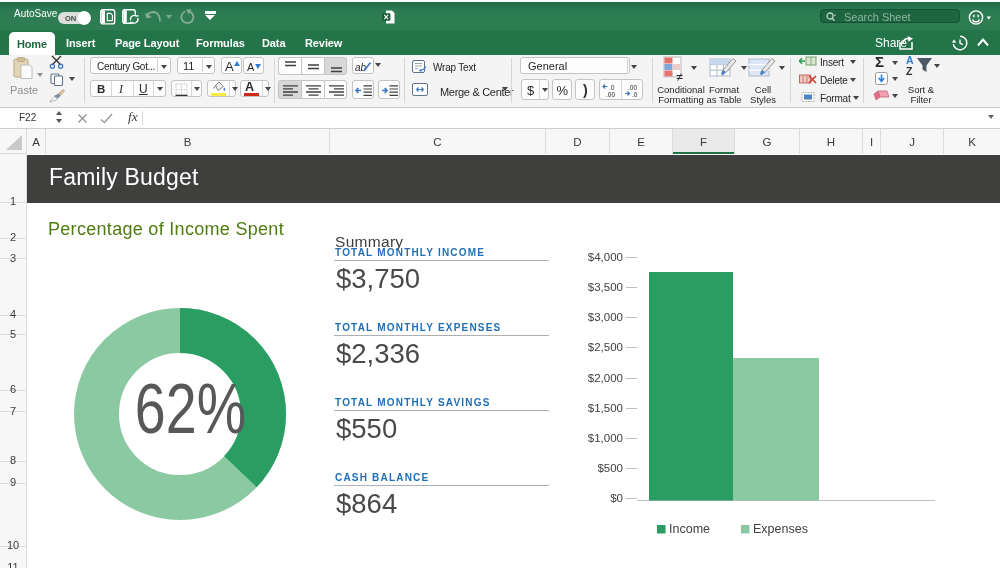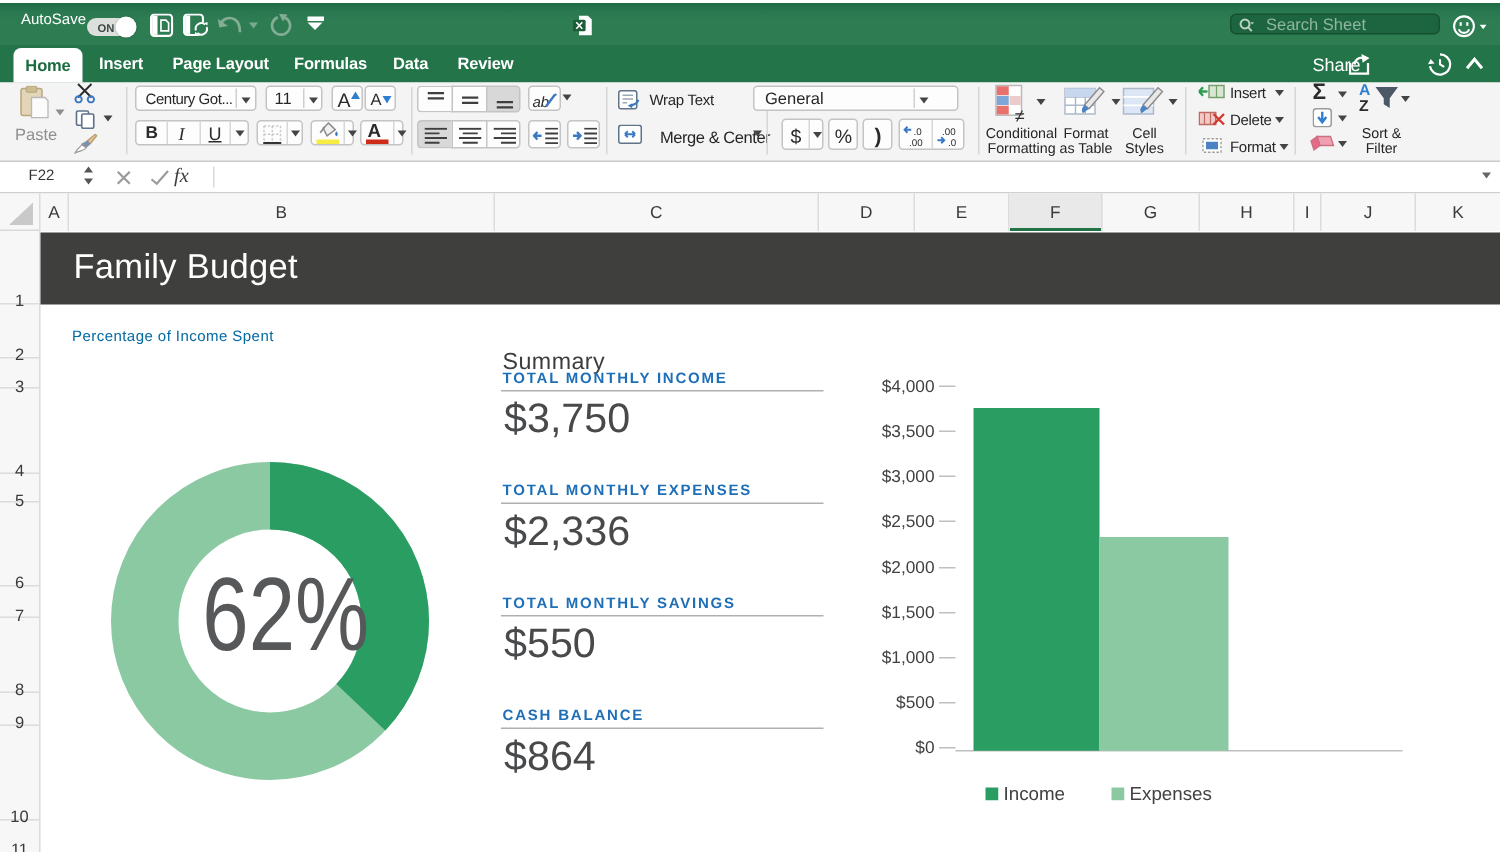--- a/index.html
+++ b/index.html
@@ -268,21 +268,21 @@
   </svg>
   <div class="rlabel" style="left:433px; top:7px; font-size:10px; letter-spacing:-0.2px;">Wrap Text</div>
   <svg class="abs" style="left:412px; top:28px;" width="17" height="15" viewBox="0 0 17 15">
     <rect x="0.5" y="0.5" width="15" height="12" rx="1.5" fill="#fff" stroke="#5f738a" stroke-width="1"></rect>
     <path d="M4.5 6.5 L11.5 6.5 M4.5 6.5 L6.5 4.5 M4.5 6.5 L6.5 8.5 M11.5 6.5 L9.5 4.5 M11.5 6.5 L9.5 8.5" stroke="#3a78c3" stroke-width="1.2" fill="none"></path>
   </svg>
   <div class="rlabel" style="left:440px; top:30.5px; font-size:11px; letter-spacing:-0.3px;">Merge &amp; Center</div>
   <div class="dd" style="left:502px; top:32px;"></div>
   <div class="rsep" style="left:511px;"></div>
 
-  <div class="rbtn" style="left:502px; top:2px; width:137px; height:17px;">
+  <div class="rbtn" style="left:520px; top:2px; width:110px; height:17px;">
     <div class="rlabel" style="left:7px; top:2px;">General</div>
     <div class="abs" style="left:106px; top:1px; width:1px; height:13px; background:#d0d0d0;"></div>
     <div class="dd" style="left:110px; top:7px;"></div>
   </div>
   <div class="rbtn" style="left:521px; top:24px; width:28px; height:21px;">
     <div class="abs" style="left:5px; top:3px; font-size:13px; color:#2b2b2b;">$</div>
     <div class="abs" style="left:17px; top:0; width:1px; height:19px; background:#d8d8d8;"></div>
     <div class="dd" style="left:20px; top:8px; border-left-width:3px; border-right-width:3px;"></div>
   </div>
   <div class="rbtn" style="left:552px; top:24px; width:20px; height:21px;">
@@ -381,21 +381,21 @@
 <div class="abs" id="fbar">
   <div class="abs" style="left:19px; top:4px; font-size:10px; color:#333;">F22</div>
   <div class="abs" style="left:56px; top:3px; width:0; height:0; border-left:3.5px solid transparent; border-right:3.5px solid transparent; border-bottom:4.5px solid #555;"></div>
   <div class="abs" style="left:56px; top:11px; width:0; height:0; border-left:3.5px solid transparent; border-right:3.5px solid transparent; border-top:4.5px solid #555;"></div>
   <svg class="abs" style="left:77px; top:5px;" width="11" height="11" viewBox="0 0 11 11">
     <path d="M1.5 1.5 L9.5 9.5 M9.5 1.5 L1.5 9.5" stroke="#9b9b9b" stroke-width="1.5"></path>
   </svg>
   <svg class="abs" style="left:100px; top:5px;" width="13" height="11" viewBox="0 0 13 11">
     <path d="M1 6.5 L4.5 9.5 L12 1" fill="none" stroke="#9b9b9b" stroke-width="1.5"></path>
   </svg>
-  <div class="abs" style="left:116px; top:1px; font-size:13.5px; font-style:italic; font-family:'Liberation Serif',serif; color:#3c3c3c;"><i>fx</i></div>
+  <div class="abs" style="left:128px; top:1px; font-size:13.5px; font-style:italic; font-family:'Liberation Serif',serif; color:#3c3c3c;"><i>fx</i></div>
   <div class="abs" style="left:142px; top:3px; width:1px; height:14px; background:#d8d8d8;"></div>
   <div class="abs" style="left:988px; top:7px; width:0; height:0; border-left:3.5px solid transparent; border-right:3.5px solid transparent; border-top:4.5px solid #666;"></div>
 </div>
 
 <div class="abs" id="colhdr">
 
   <div class="abs" style="left:0; top:0; width:27px; height:25.5px; border-right:1px solid #dcdcdc; border-bottom:1px solid #d9d9d9;">
     <svg class="abs" style="left:5px; top:6px;" width="18" height="16" viewBox="0 0 18 16">
         <path d="M17 0 L17 15 L1 15 Z" fill="#c9c9c9"></path>
       </svg>
@@ -422,21 +422,21 @@
   <div class="rowcell" style="top:236.5px;height:21.5px; line-height:40px;">7</div>
   <div class="rowcell" style="top:258px;  height:50px;   line-height:97px;">8</div>
   <div class="rowcell" style="top:308px;  height:21.5px; line-height:40px;">9</div>
   <div class="rowcell" style="top:329.5px;height:63px;   line-height:123px;">10</div>
   <div class="rowcell" style="top:392.5px;height:21.5px; line-height:40px; border-bottom:none;">11</div>
 </div>
 
 <div class="abs" id="banner">
   <div class="abs" style="left:22px; top:9px; font-size:23px; letter-spacing:0.2px; color:#fff;">Family Budget</div>
 </div>
-<div class="abs" style="left:48px; top:219px; font-size:10px; letter-spacing:0.3px; color:#0369a1;">Percentage of Income Spent</div>
+<div class="abs" style="left:48px; top:219px; font-size:18px; letter-spacing:0.3px; color:#4d7c0f;">Percentage of Income Spent</div>
 <div class="abs" style="left:335px; top:233px; font-size:15.5px; letter-spacing:0.3px; color:#3d3d3d;">Summary</div>
 
 <div class="biglabel" style="left:335px; top:247px;">TOTAL MONTHLY INCOME</div>
 <div class="bigline" style="top:259.5px;"></div>
 <div class="bignum" style="top:263px;">$3,750</div>
 
 <div class="biglabel" style="left:335px; top:322px;">TOTAL MONTHLY EXPENSES</div>
 <div class="bigline" style="top:334.5px;"></div>
 <div class="bignum" style="top:338px;">$2,336</div>
 

